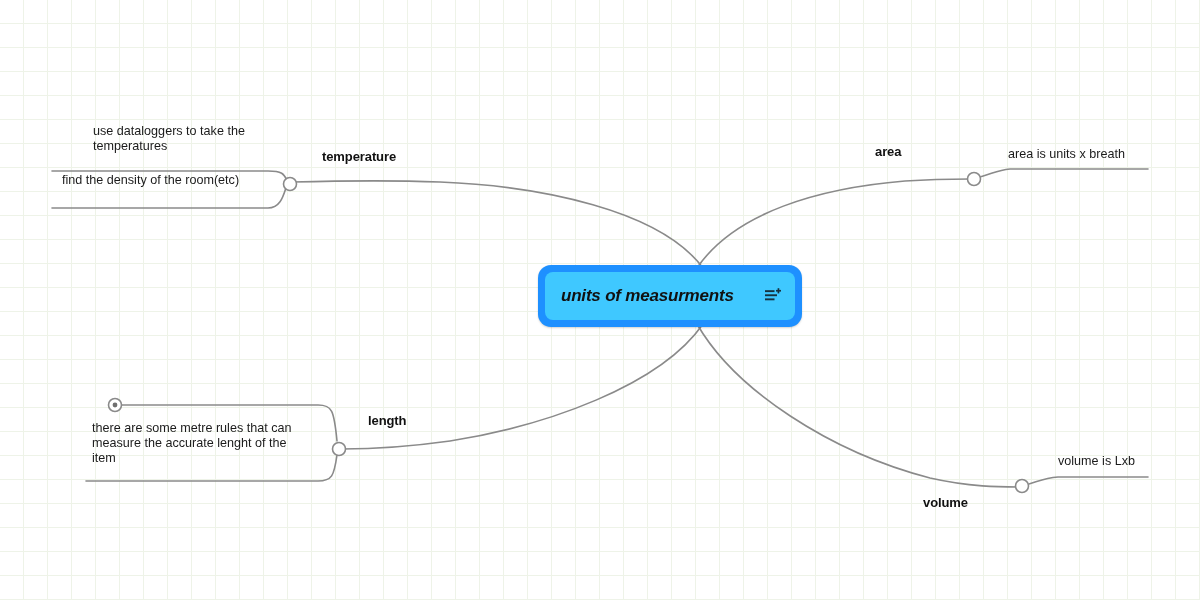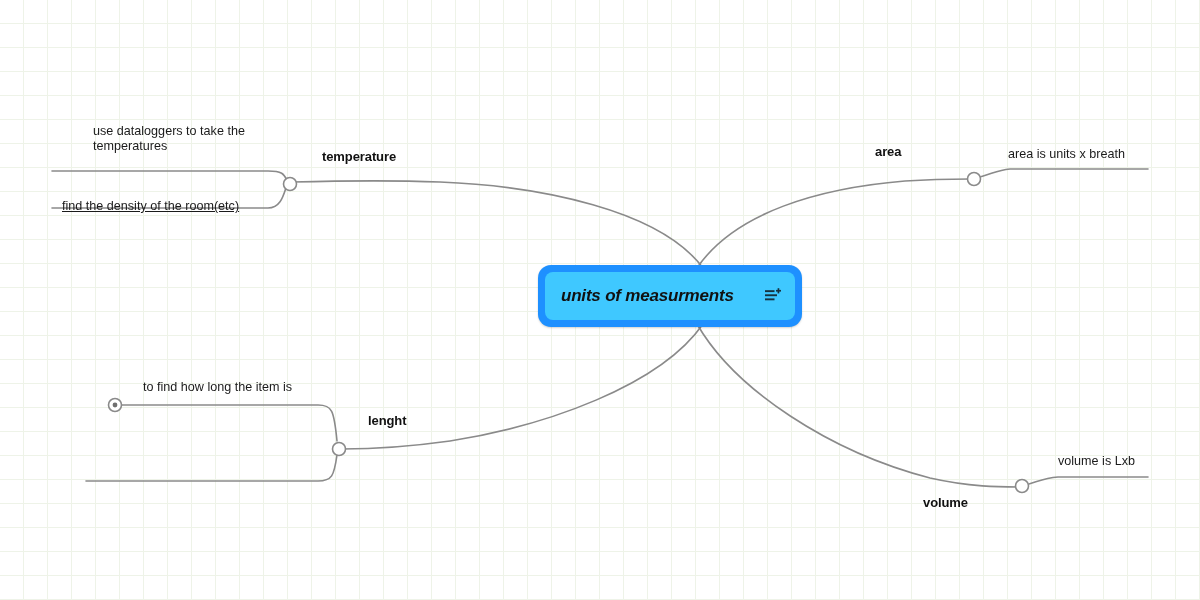--- a/index.html
+++ b/index.html
@@ -91,21 +91,21 @@
 
   
   .leaf-text {
     position: absolute;
     font-size: 12.6px;
     color: #1b1b1b;
     line-height: 15px;
     white-space: pre-line;
   }
   .leaf-temp-1   { left: 93px;   top: 124px; width: 210px; }
-  .leaf-temp-2   { left: 62px;   top: 199px; width: 230px; text-decoration: underline; }
+  .leaf-temp-2   { left: 62px;   top: 173px; width: 230px; }
   .leaf-len-1    { left: 143px;  top: 380px; width: 220px; }
   .leaf-len-2    { left: 92px;   top: 421px; width: 215px; }
   .leaf-area-1   { left: 1008px; top: 147px; width: 190px; }
   .leaf-vol-1    { left: 1058px; top: 454px; width: 160px; }
 </style>
 </head>
 <body>
 
 <div id="canvas">
 
@@ -152,28 +152,28 @@
           <rect x="11.0" y="1.9" width="5.0" height="1.7" fill="#16323f"></rect>
         </svg>
       </span>
     </div>
   </div>
 
   <div class="branch-label label-temperature">temperature</div>
 
   <div class="branch-label label-area">area</div>
 
-  <div class="branch-label label-length">lenght</div>
+  <div class="branch-label label-length">length</div>
 
   <div class="branch-label label-volume">volume</div>
 
   <div class="leaf-text leaf-temp-1">use dataloggers to take the temperatures</div>
 
   <div class="leaf-text leaf-temp-2">find the density of the room(etc)</div>
 
   <div class="leaf-text leaf-area-1">area is units x breath</div>
 
-  <div class="leaf-text leaf-len-1">to find how long the item is</div>
 
+  <div class="leaf-text leaf-len-2">there are some metre rules that can measure the accurate lenght of the item</div>
 
   <div class="leaf-text leaf-vol-1">volume is Lxb</div>
 
 </div>
 
 </body></html>

